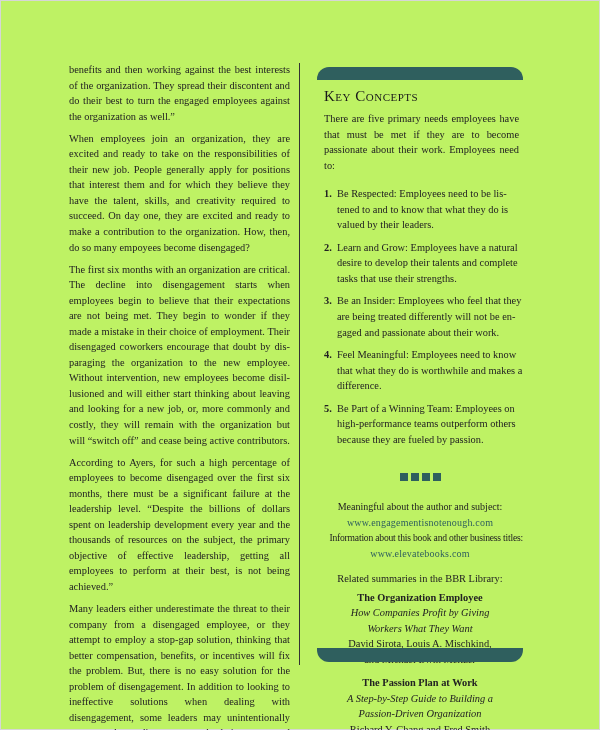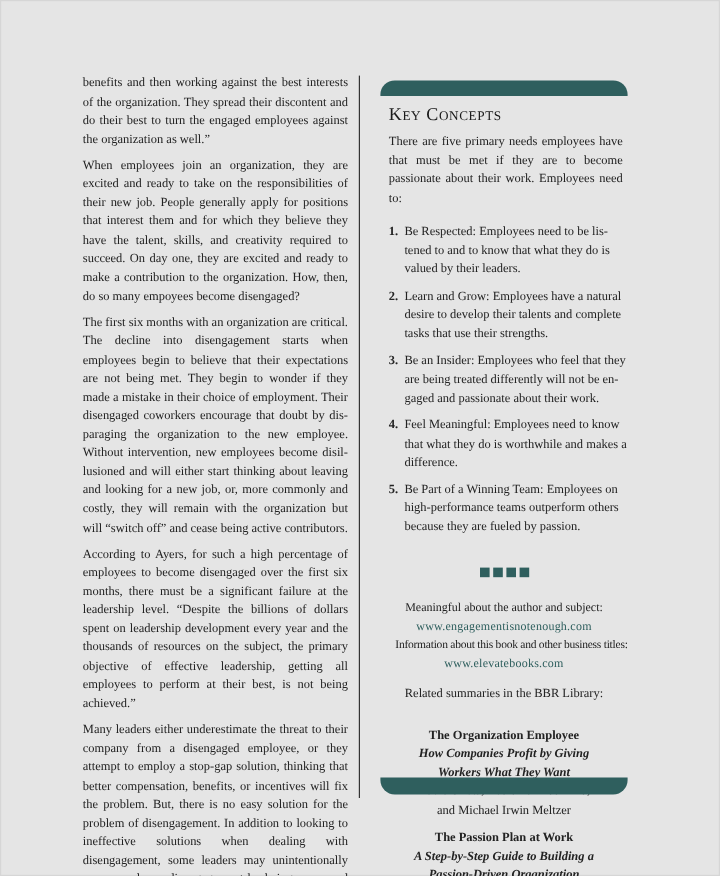--- a/index.html
+++ b/index.html
@@ -1,19 +1,19 @@
 <!DOCTYPE html>
 <html><head>
 <meta charset="utf-8">
 <style>
   html, body { margin: 0; padding: 0; background: #ffffff; }
   body { width: 600px; height: 730px; position: relative; overflow: hidden; }
   .page {
     position: absolute; left: 0; top: 0; width: 598px; height: 728px;
-    border: 1px solid #d6d6d6; background: #e5e5e5;
+    border: 1px solid #d6d6d6; background: #bef264;
   }
   .left-col {
     position: absolute; left: 68px; top: 61px; width: 221px;
     font-family: "Liberation Serif", serif; font-size: 10.4px; line-height: 15.55px;
     color: #222; text-align: justify; hyphens: manual;
   }
   .left-col p { margin: 0 0 6.5px 0; }
   .divider {
     position: absolute; left: 298px; top: 62px; width: 1px; height: 602px; background: #333;
   }
@@ -33,23 +33,23 @@
   .kc-list { list-style: none; margin: 7px 0 0 0; padding: 0 0 0 7px; }
   .kc-item { position: relative; padding-left: 13px; margin-bottom: 7px; }
   .kc-num { position: absolute; left: 0; top: 0; font-weight: bold; }
   .kc-item b { font-weight: normal; }
   .squares { display: flex; gap: 3px; margin: 26px 0 0 83px; }
   .sq { width: 8px; height: 8px; background: #2f5f5e; }
   .info { text-align: center; margin-top: 18px; font-size: 10px; line-height: 15.5px; }
   .info .link { color: #2f5f5e; letter-spacing: 0.2px; }
   .info .line { margin: 0; }
   .related { text-align: center; margin-top: 10px; line-height: 15.5px; }
-  .related .hdr { margin-bottom: 19px; }
+  .related .hdr { margin-bottom: 3px; }
   .related .book-title { font-weight: bold; }
-  .related .sub { font-style: italic; font-weight: bold; }
+  .related .sub { font-style: italic; }
   .related .book { margin-bottom: 8px; }
   .teal-bar-bottom {
     position: absolute; left: 316px; top: 647px; width: 206px; height: 14px;
     background: #2f5f5e; border-radius: 0 0 12px 12px;
   }
 </style>
 </head>
 <body>
 
 <div class="page">

